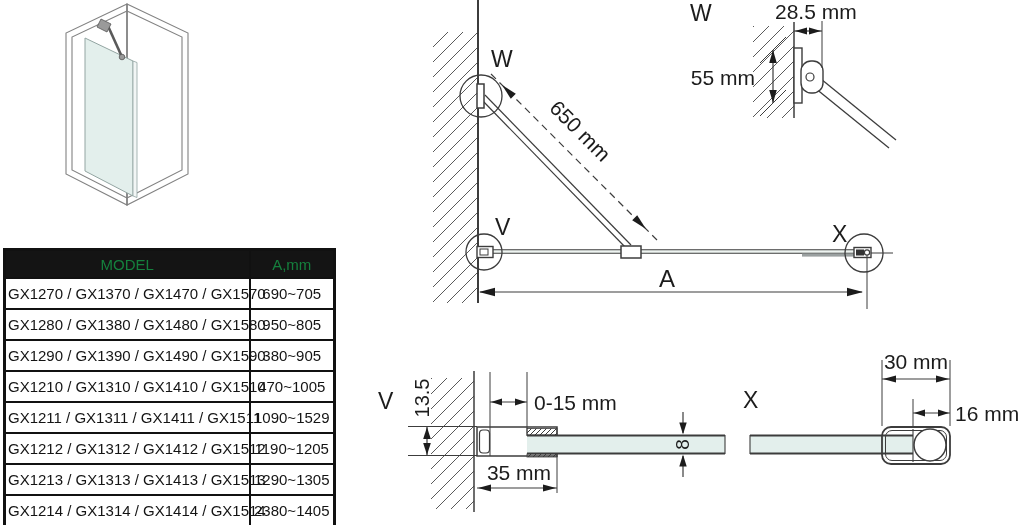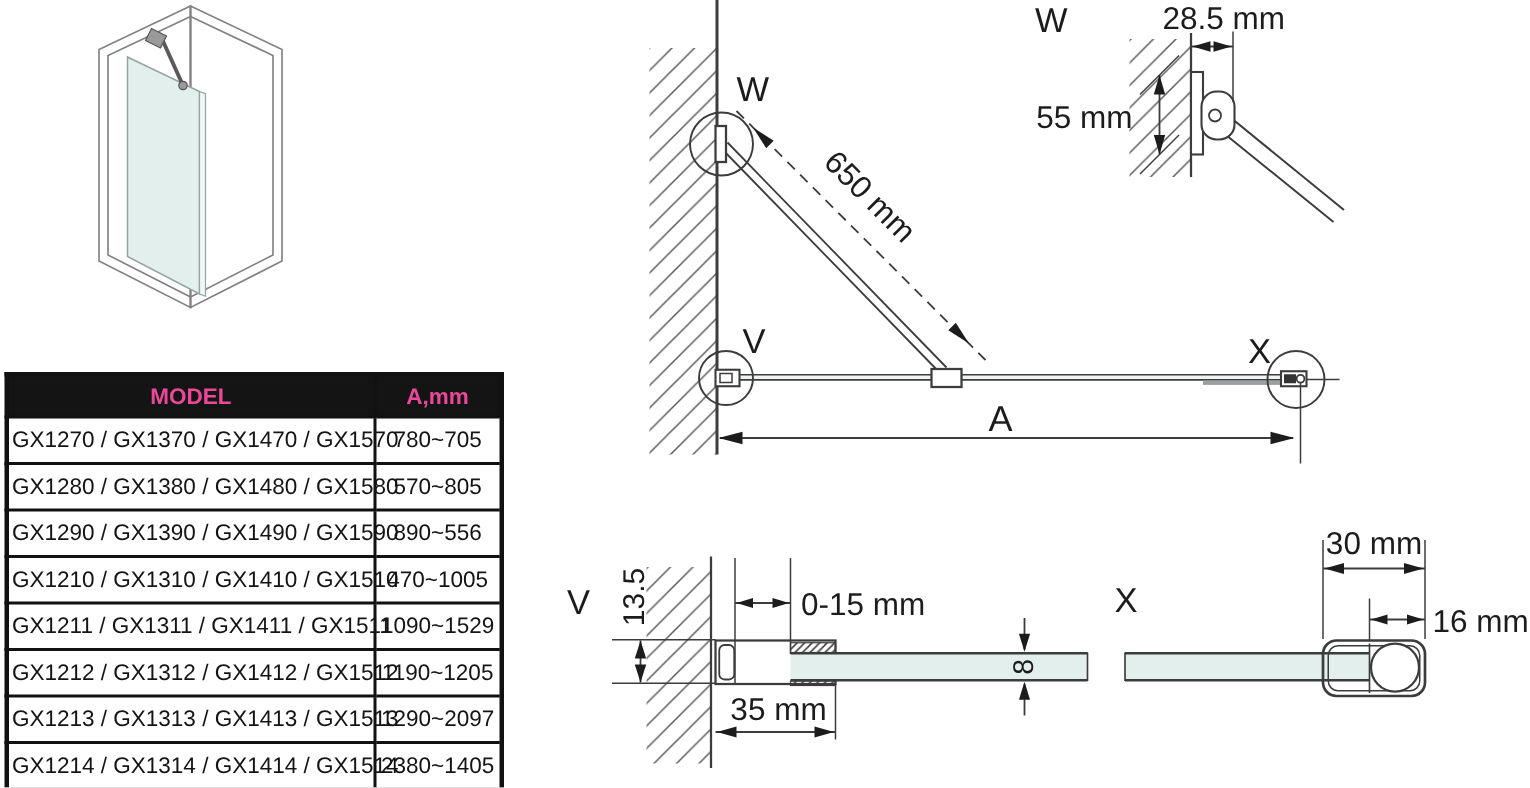--- a/index.html
+++ b/index.html
@@ -6,21 +6,21 @@
   html,body{margin:0;padding:0;background:#fff;}
   #canvas{position:relative;width:1020px;height:525px;background:#ffffff;overflow:hidden;
           font-family:"Liberation Sans",sans-serif;}
   #drawing{position:absolute;left:0;top:0;}
   .dimtext{font-family:"Liberation Sans",sans-serif;fill:#1c1c1c;font-size:21px;}
   .biglabel{font-family:"Liberation Sans",sans-serif;fill:#1c1c1c;font-size:23px;}
   #spec-table{position:absolute;left:3px;top:248px;border-collapse:collapse;
               table-layout:fixed;width:330px;font-size:15px;color:#141414;}
   #spec-table,#spec-table th,#spec-table td{border:2px solid #111;}
   #spec-table{border-width:3px;}
-  #spec-table th{background:#141414;color:#ec4899;font-weight:700;height:24px;font-size:15px;}
+  #spec-table th{background:#141414;color:#15803d;font-weight:400;height:24px;font-size:15px;}
   #spec-table td{height:29px;text-align:center;padding:0 2px;white-space:nowrap;}
   #spec-table col.c-model{width:245px;}
   #spec-table col.c-a{width:85px;}
 </style>
 </head>
 <body>
 
 <div id="canvas">
 
   <svg id="drawing" width="1020" height="525" viewBox="0 0 1020 525">
@@ -214,45 +214,45 @@
       </colgroup>
     <thead>
       <tr>
         <th>MODEL</th>
         <th>A,mm</th>
       </tr>
     </thead>
     <tbody>
       <tr>
         <td>GX1270 / GX1370 / GX1470 / GX1570</td>
-        <td>780~705</td>
+        <td>690~705</td>
       </tr>
       <tr>
         <td>GX1280 / GX1380 / GX1480 / GX1580</td>
-        <td>570~805</td>
+        <td>950~805</td>
       </tr>
       <tr>
         <td>GX1290 / GX1390 / GX1490 / GX1590</td>
-        <td>890~556</td>
+        <td>380~905</td>
       </tr>
       <tr>
         <td>GX1210 / GX1310 / GX1410 / GX1510</td>
         <td>470~1005</td>
       </tr>
       <tr>
         <td>GX1211 / GX1311 / GX1411 / GX1511</td>
         <td>1090~1529</td>
       </tr>
       <tr>
         <td>GX1212 / GX1312 / GX1412 / GX1512</td>
         <td>1190~1205</td>
       </tr>
       <tr>
         <td>GX1213 / GX1313 / GX1413 / GX1513</td>
-        <td>1290~2097</td>
+        <td>1290~1305</td>
       </tr>
       <tr>
         <td>GX1214 / GX1314 / GX1414 / GX1514</td>
         <td>2380~1405</td>
       </tr>
     </tbody>
   </table>
 
 </div>
 

